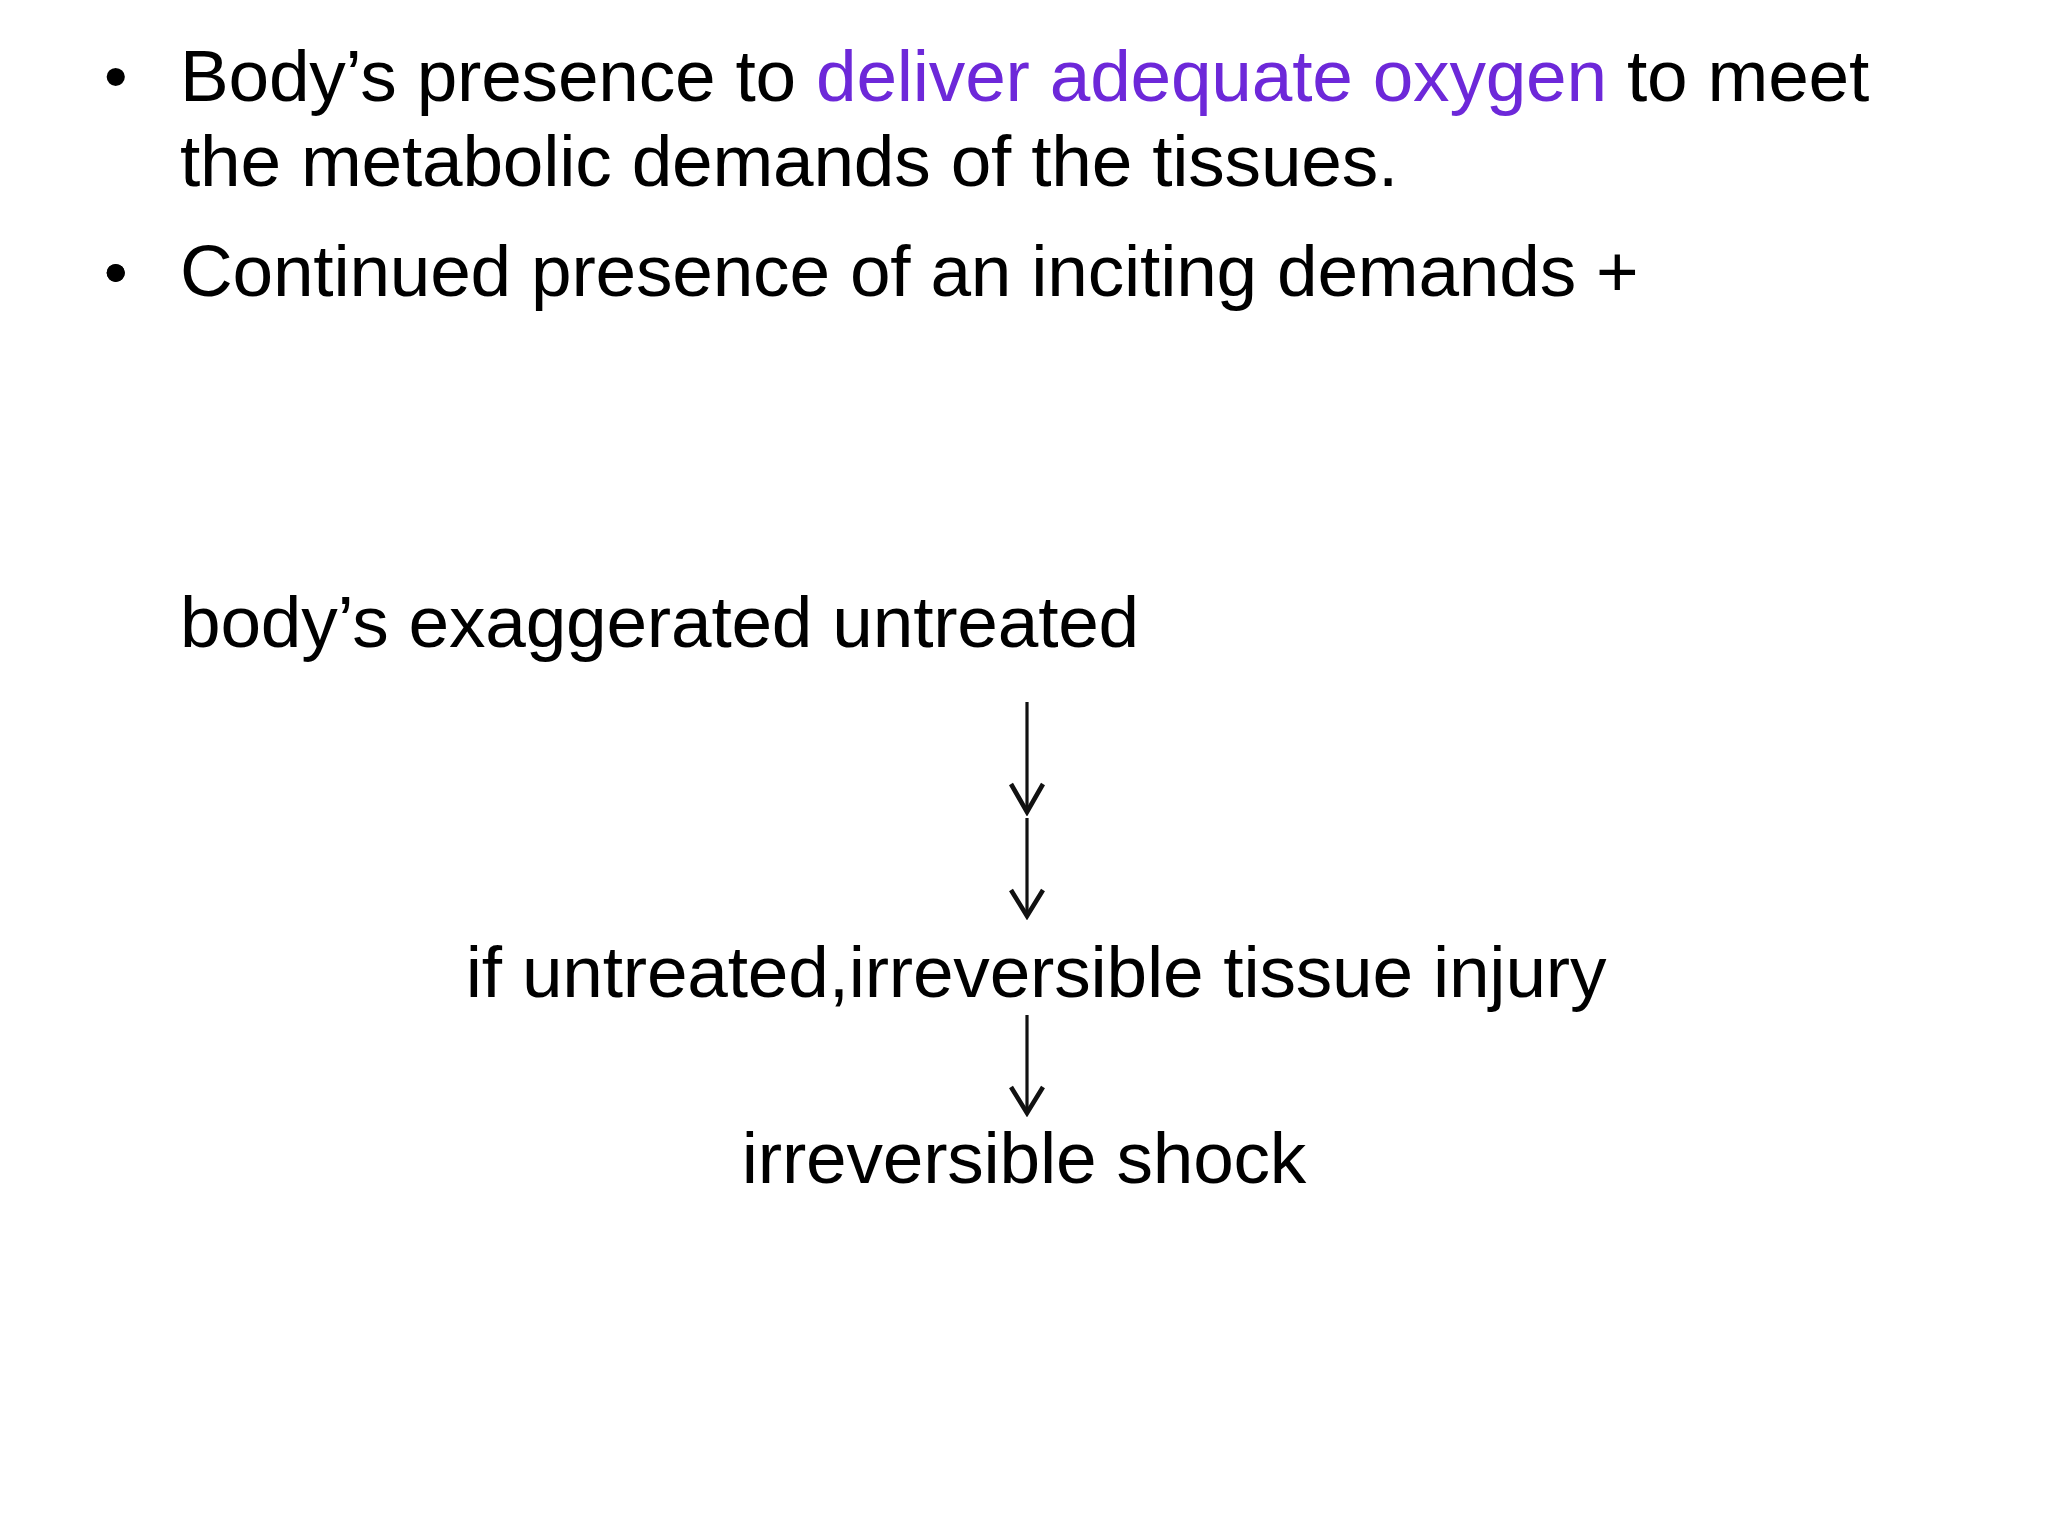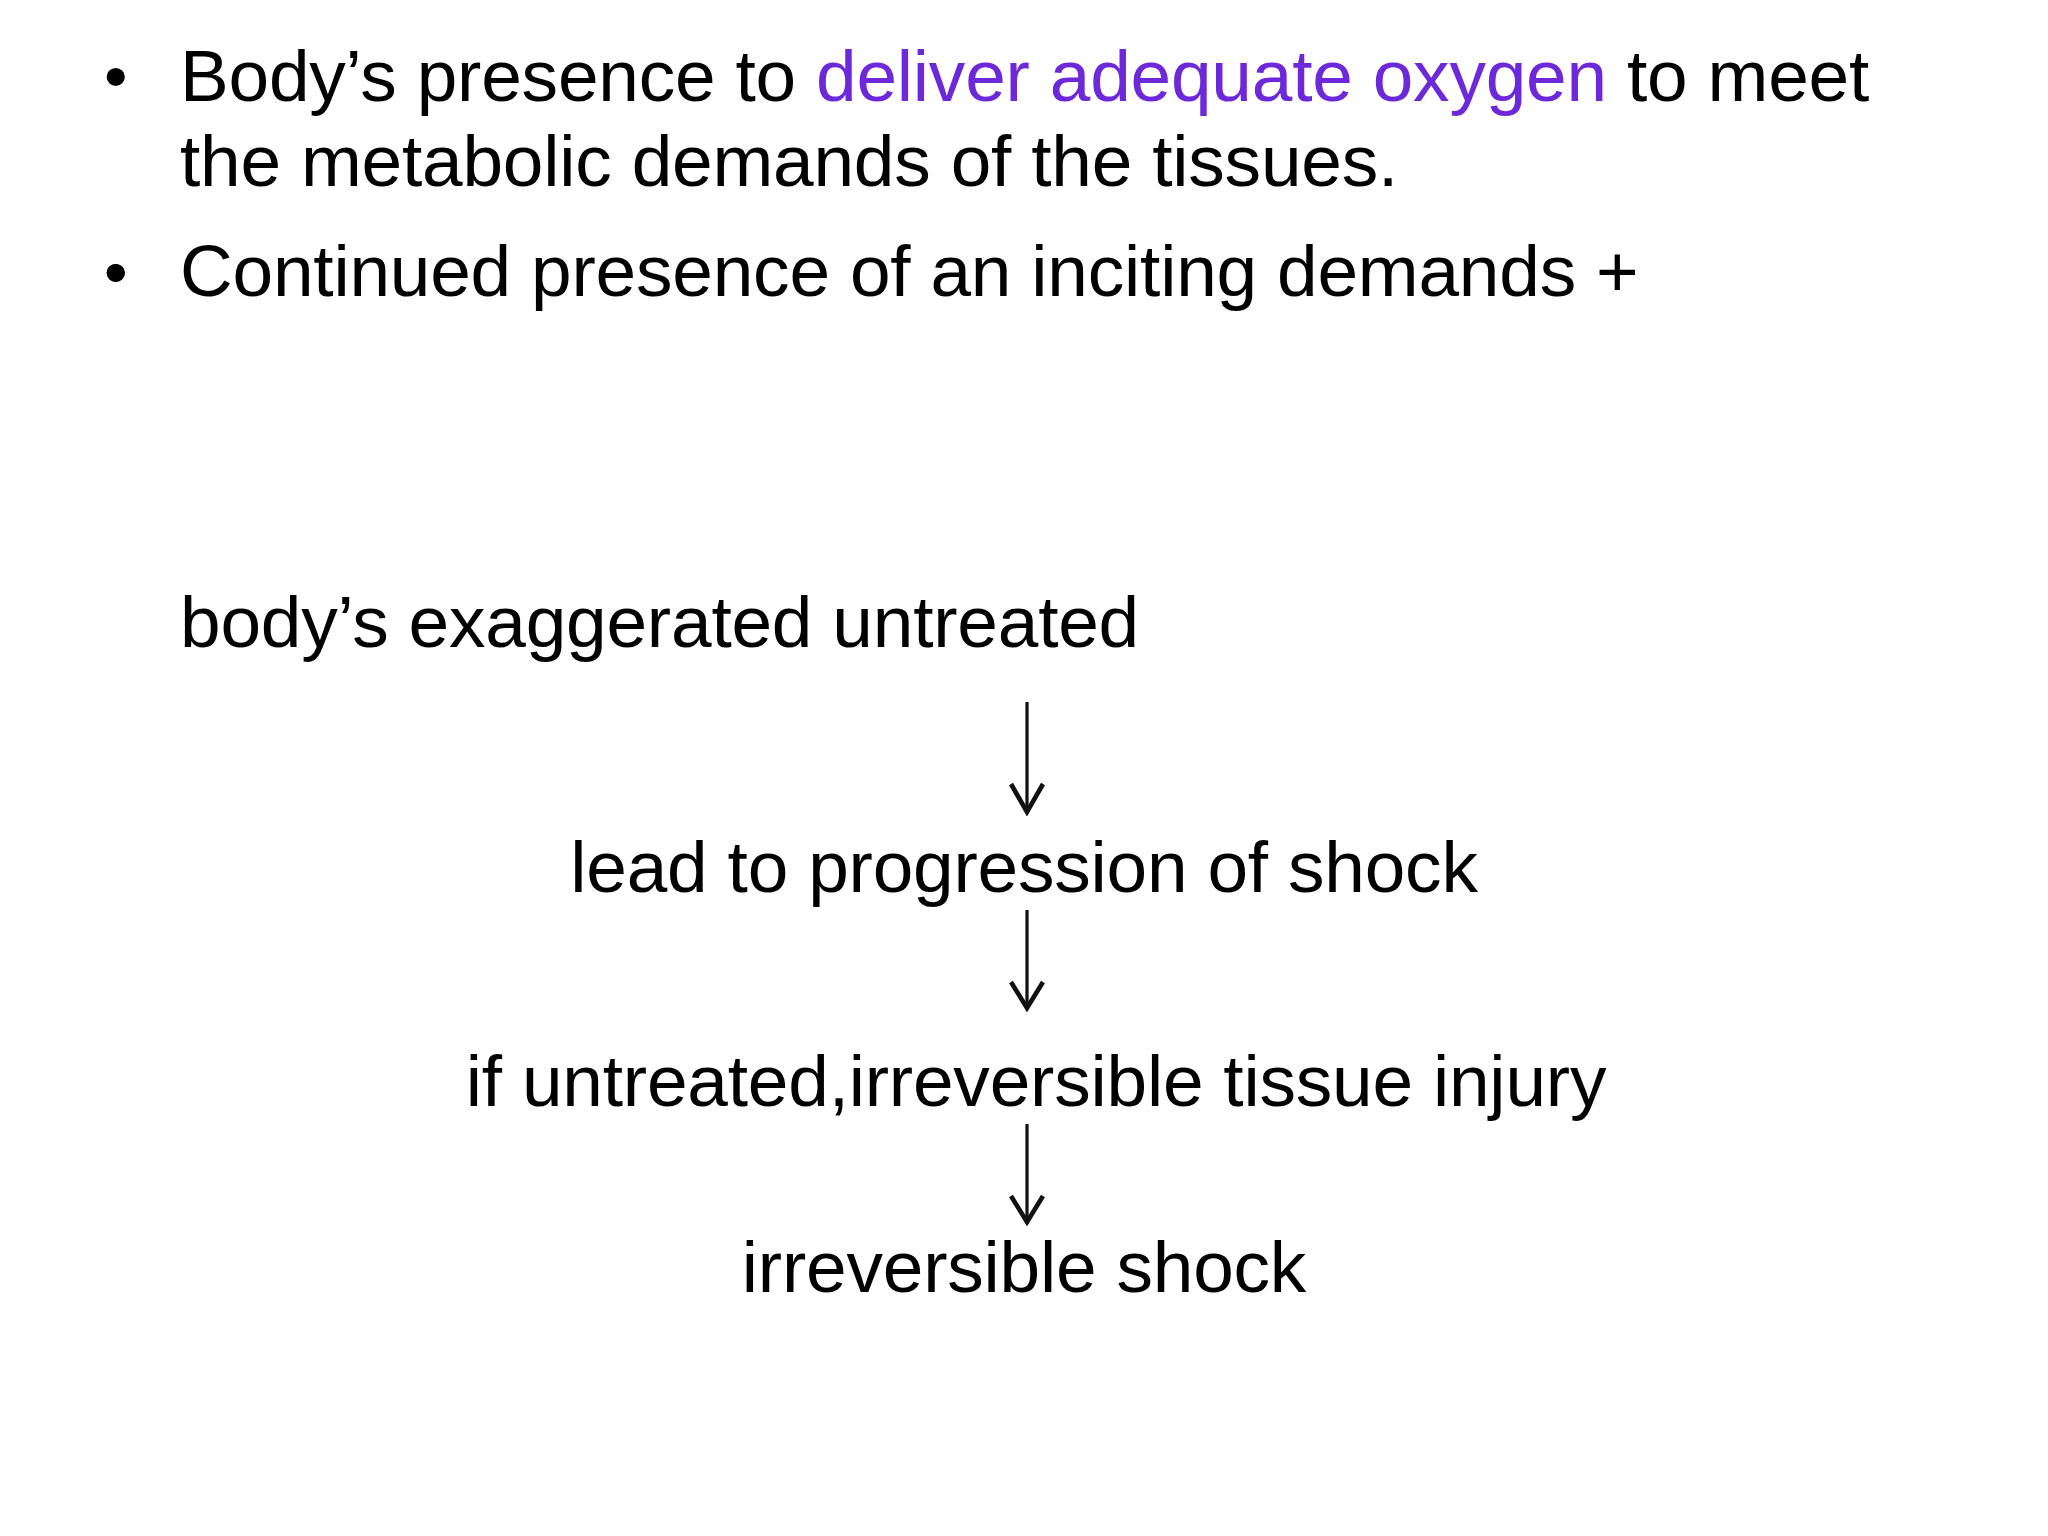--- a/index.html
+++ b/index.html
@@ -102,21 +102,21 @@
     font-size: 73px;
     line-height: 1.12;
     letter-spacing: -0.2px;
     white-space: nowrap;
     font-family: "Liberation Sans Narrow", "Liberation Sans", "DejaVu Sans", sans-serif;
   }
 
   
   .flow-step-1 { margin-top: 0px; }
   .flow-step-2 { margin-top: 10px; }
-  .flow-step-3 { margin-top: 28px; padding-left: 24px; }
+  .flow-step-3 { margin-top: 11px; padding-left: 24px; }
   .flow-step-4 { }
 
   
   .flow-arrow-wrap {
     text-align: center;
     padding-left: 6px;
   }
 </style>
 </head>
 <body>
@@ -143,21 +143,20 @@
 
   <div class="flow">
 
     <div class="flow-arrow-wrap flow-step-1">
       <svg class="flow-arrow" viewBox="0 0 60 116" aria-hidden="true">
         <line x1="30" y1="2" x2="30" y2="108" stroke="#111111" stroke-width="3.2"></line>
         <path d="M14 84 L30 112 L46 84" fill="none" stroke="#111111" stroke-width="4.6" stroke-linecap="butt" stroke-linejoin="miter"></path>
       </svg>
     </div>
 
-    <div class="flow-text flow-step-2">lead to progression of shock</div>
 
     <div class="flow-arrow-wrap">
       <svg class="flow-arrow short" viewBox="0 0 60 104" aria-hidden="true">
         <line x1="30" y1="2" x2="30" y2="96" stroke="#111111" stroke-width="3.2"></line>
         <path d="M14 74 L30 100 L46 74" fill="none" stroke="#111111" stroke-width="4.6" stroke-linecap="butt" stroke-linejoin="miter"></path>
       </svg>
     </div>
 
     <div class="flow-text flow-step-3">if untreated,irreversible tissue injury</div>
 

